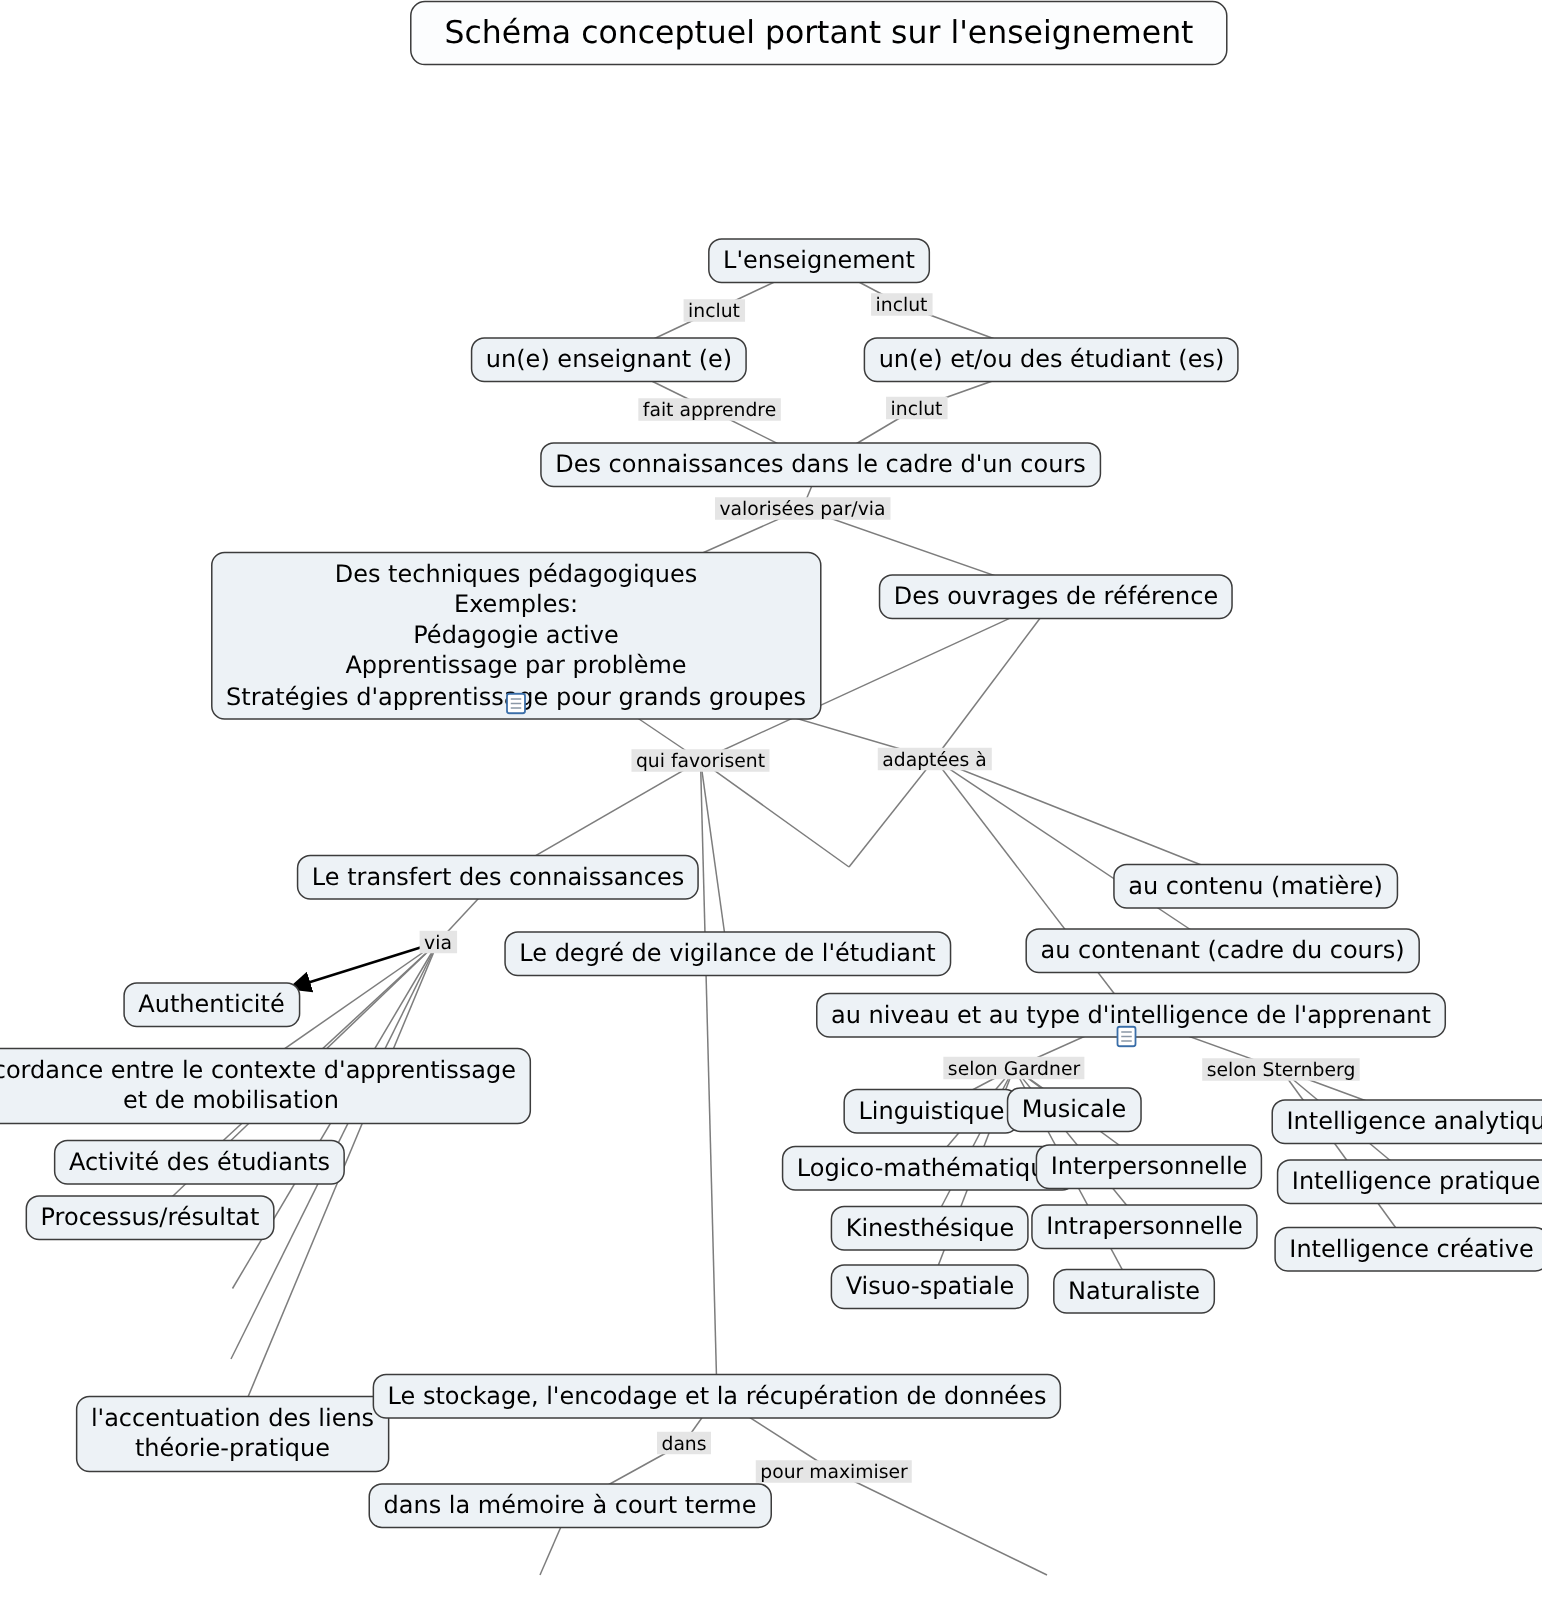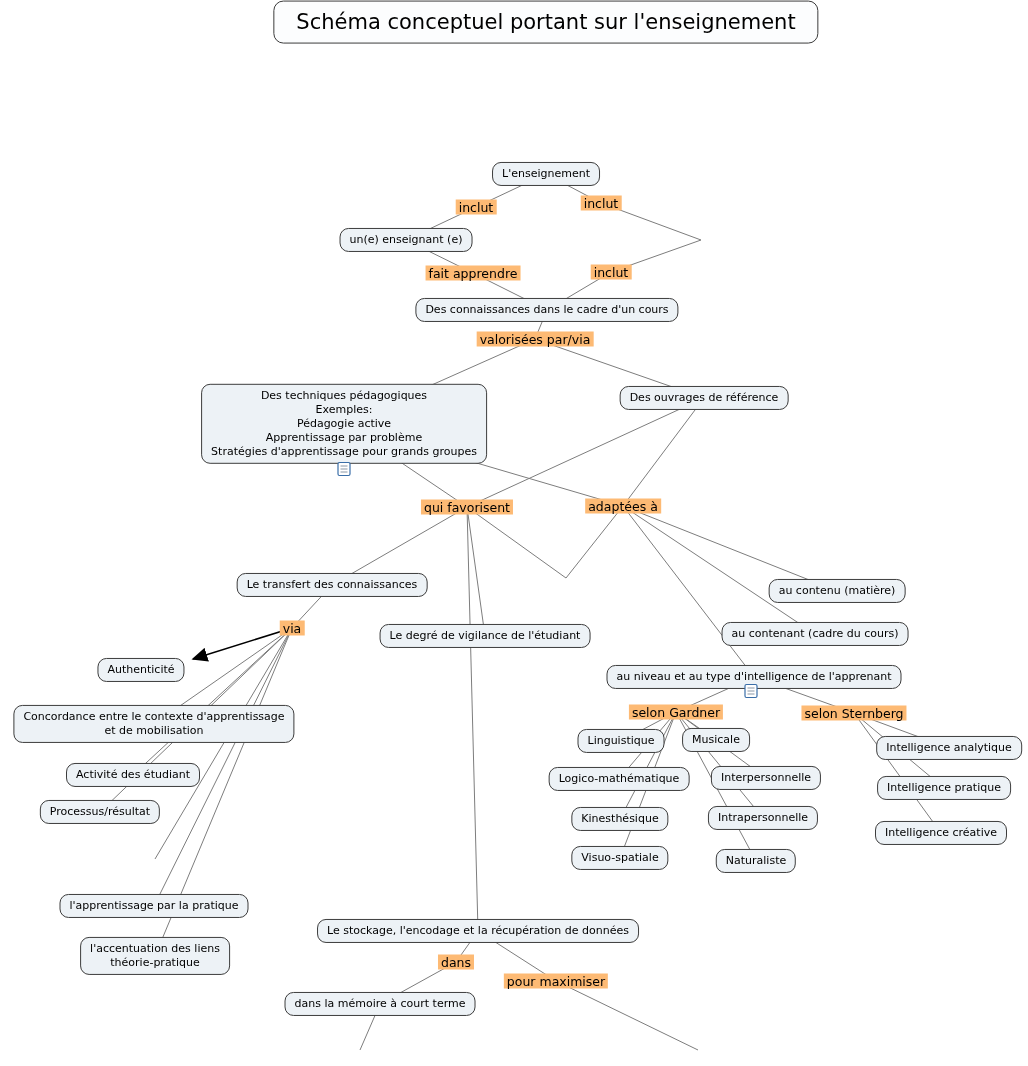--- a/index.html
+++ b/index.html
@@ -11,31 +11,31 @@
   }
   #edges { position:absolute; left:0; top:0; z-index:1; }
   line.edge { stroke:var(--line,#7d7d7d); stroke-width:1; }
   line.edge.arrow { stroke:#000000; stroke-width:1.6; }
   .node {
     position:absolute; transform:translate(-50%,-50%); z-index:2;
     background:var(--node-fill,#edf2f6);
     border:1px solid var(--node-border,#3c3c3c);
     border-radius:9px;
     padding:4px 9px;
-    font-size:11px; line-height:1.28; color:#000;
+    font-size:16px; line-height:1.28; color:#000;
     white-space:nowrap; text-align:center;
   }
   .node.multi { white-space:pre; }
   .node.title {
     font-size:21px; padding:7px 22px; border-radius:10px;
     background:#fcfdfe; border-width:1.5px;
   }
   .edge-label {
     position:absolute; transform:translate(-50%,-50%); z-index:2;
-    background:#fdba74; padding:0 3px;
+    background:#e5e5e5; padding:0 3px;
     font-size:12.5px; color:#000; white-space:nowrap;
   }
   .anchor { position:absolute; width:0; height:0; z-index:0; }
   .res-icon {
     position:absolute; transform:translate(-50%,-50%); z-index:3;
     width:14px; height:15px; cursor:pointer;
   }
 </style>
 </head>
 <body>
@@ -98,38 +98,38 @@
       <line x1="556" y1="981" x2="698" y2="1050" class="edge"></line>
       <line x1="380" y1="1004" x2="360" y2="1050" class="edge"></line>
     </svg>
 
   <div class="anchor" style="left:193px;top:659px"></div>
 
   <div class="node title" style="left:546px;top:22px">Schéma conceptuel portant sur l'enseignement</div>
 
   <div class="node" style="left:546px;top:174px">L'enseignement</div>
   <div class="node" style="left:406px;top:240px">un(e) enseignant (e)</div>
+  <div class="node" style="left:701px;top:240px">un(e) et/ou des étudiant (es)</div>
   <div class="node" style="left:547px;top:310px">Des connaissances dans le cadre d'un cours</div>
   <div class="node multi" style="left:344px;top:424px">Des techniques pédagogiques
 Exemples:
 Pédagogie active
 Apprentissage par problème
 Stratégies d'apprentissage pour grands groupes</div>
   <div class="node" style="left:704px;top:398px">Des ouvrages de référence</div>
   <div class="node" style="left:332px;top:585px">Le transfert des connaissances</div>
   <div class="node" style="left:485px;top:636px">Le degré de vigilance de l'étudiant</div>
   <div class="node" style="left:837px;top:591px">au contenu (matière)</div>
   <div class="node" style="left:754px;top:677px">au niveau et au type d'intelligence de l'apprenant</div>
   <div class="node" style="left:815px;top:634px">au contenant (cadre du cours)</div>
   <div class="node" style="left:141px;top:670px">Authenticité</div>
   <div class="node multi" style="left:154px;top:724px">Concordance entre le contexte d'apprentissage
 et de mobilisation</div>
-  <div class="node" style="left:133px;top:775px">Activité des étudiant</div>
+  <div class="node" style="left:133px;top:775px">Activité des étudiants</div>
   <div class="node" style="left:100px;top:812px">Processus/résultat</div>
-  <div class="node" style="left:154px;top:906px">l'apprentissage par la pratique</div>
   <div class="node multi" style="left:155px;top:956px">l'accentuation des liens
 théorie-pratique</div>
   <div class="node" style="left:621px;top:741px">Linguistique</div>
   <div class="node" style="left:716px;top:740px">Musicale</div>
   <div class="node" style="left:619px;top:779px">Logico-mathématique</div>
   <div class="node" style="left:766px;top:778px">Interpersonnelle</div>
   <div class="node" style="left:620px;top:819px">Kinesthésique</div>
   <div class="node" style="left:763px;top:818px">Intrapersonnelle</div>
   <div class="node" style="left:620px;top:858px">Visuo-spatiale</div>
   <div class="node" style="left:756px;top:861px">Naturaliste</div>

